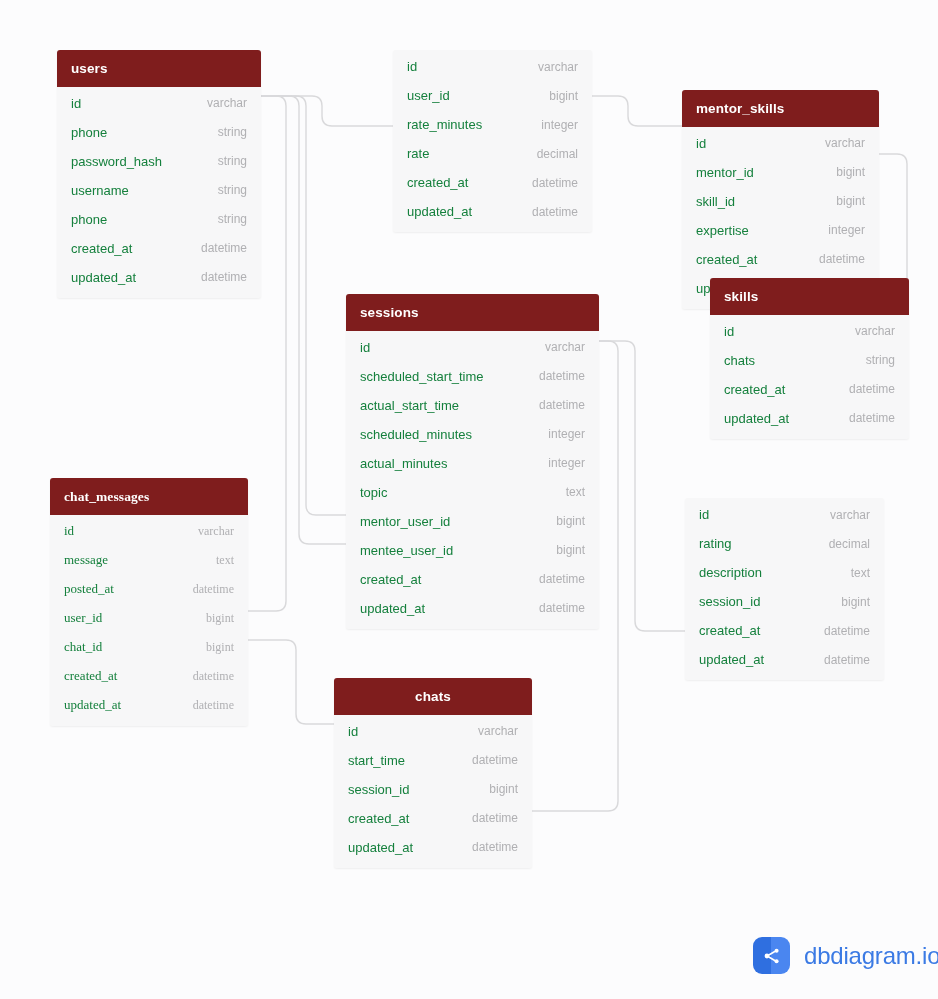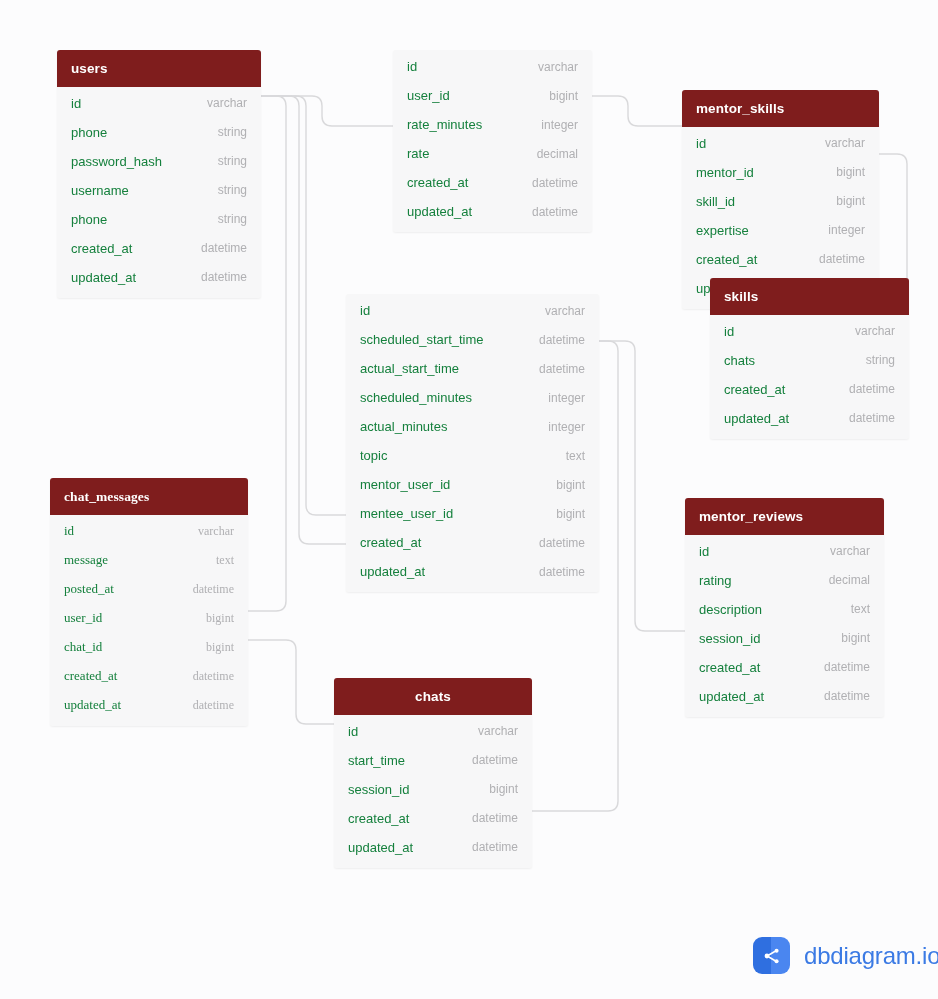--- a/index.html
+++ b/index.html
@@ -214,20 +214,21 @@
             <span class="field-name">created_at</span>
             <span class="field-type">datetime</span>
           </div>
           <div class="field-row">
             <span class="field-name">updated_at</span>
             <span class="field-type">datetime</span>
           </div>
         </div>
       </div>
       <div class="table-card" style="left: 346px; top: 294px; width: 253px;">
+        <div class="table-header">sessions</div>
         <div class="table-body">
           <div class="field-row">
             <span class="field-name">id</span>
             <span class="field-type">varchar</span>
           </div>
           <div class="field-row">
             <span class="field-name">scheduled_start_time</span>
             <span class="field-type">datetime</span>
           </div>
           <div class="field-row">
@@ -312,21 +313,20 @@
             <span class="field-name">created_at</span>
             <span class="field-type">datetime</span>
           </div>
           <div class="field-row">
             <span class="field-name">updated_at</span>
             <span class="field-type">datetime</span>
           </div>
         </div>
       </div>
       <div class="table-card" style="left: 685px; top: 498px; width: 199px;">
-        <div class="table-header">mentor_reviews</div>
         <div class="table-body">
           <div class="field-row">
             <span class="field-name">id</span>
             <span class="field-type">varchar</span>
           </div>
           <div class="field-row">
             <span class="field-name">rating</span>
             <span class="field-type">decimal</span>
           </div>
           <div class="field-row">

